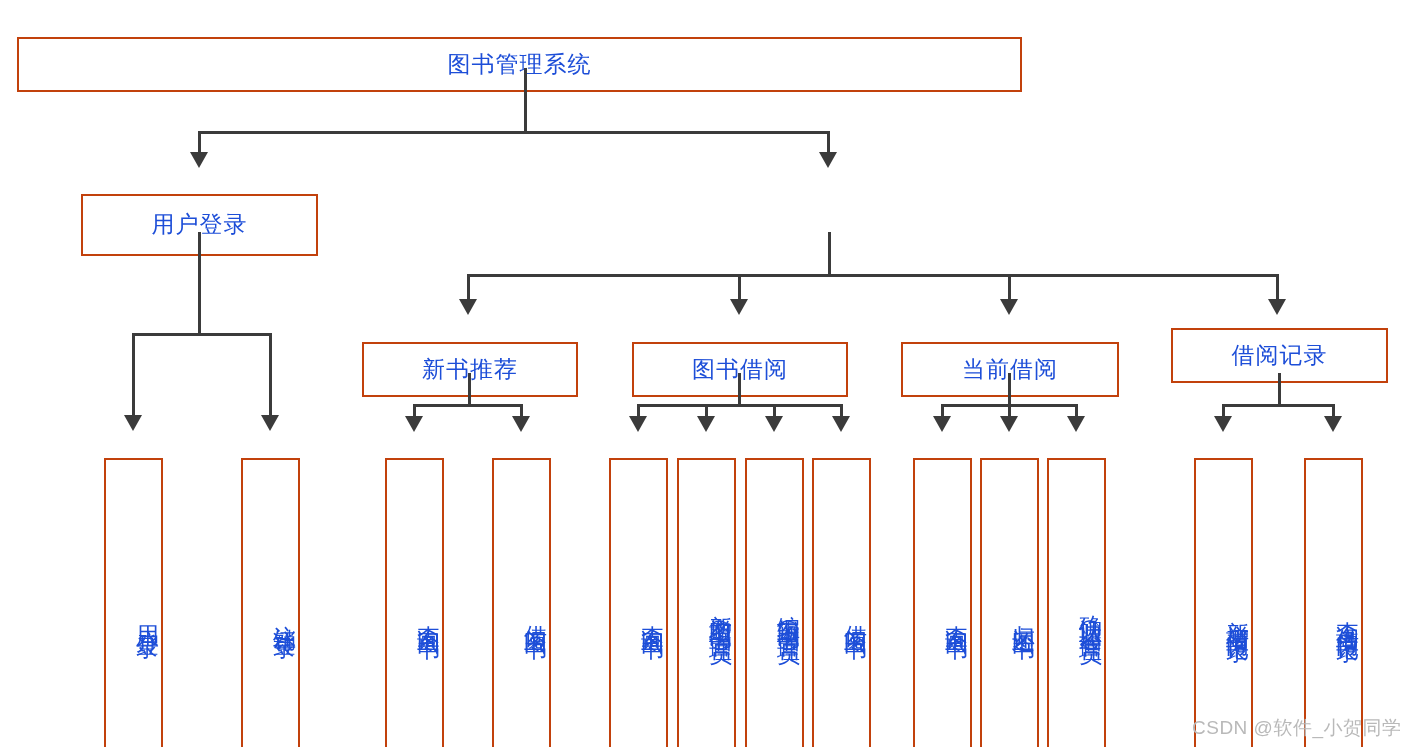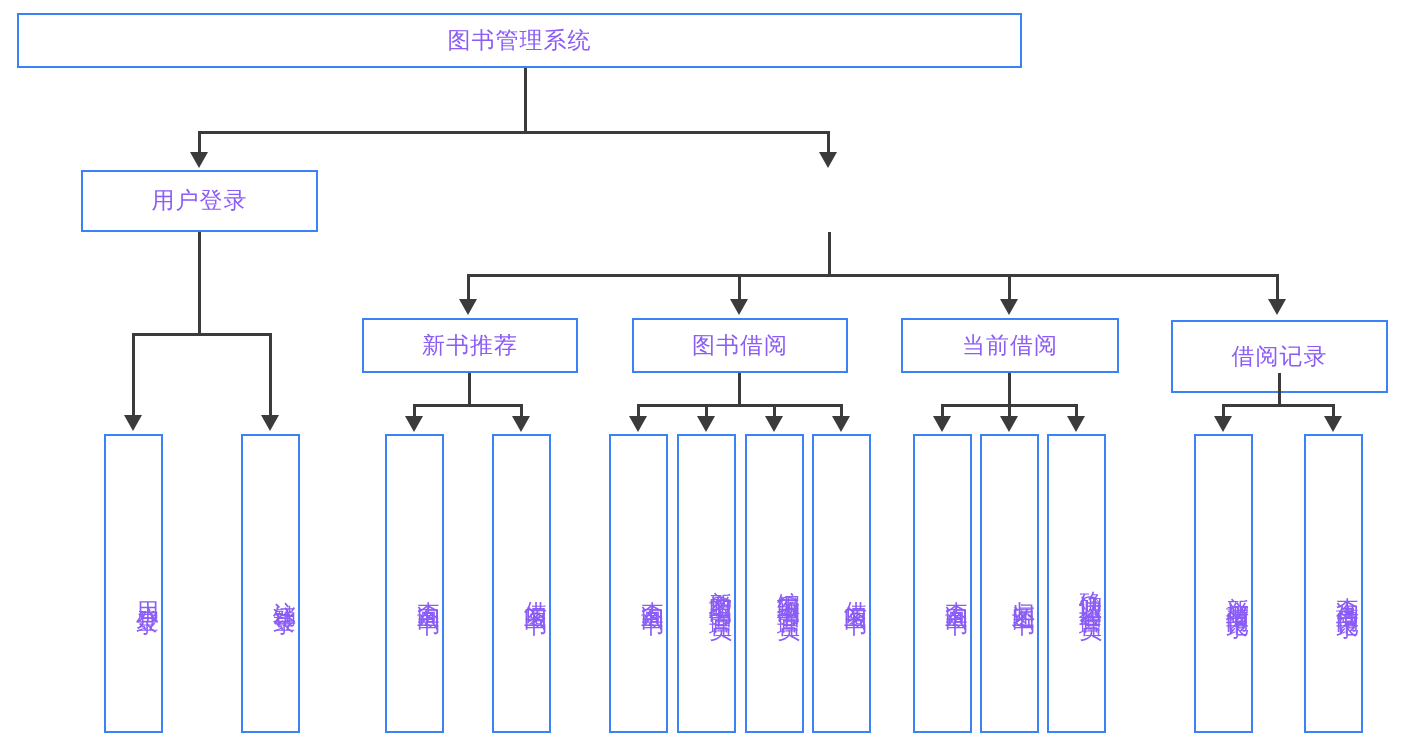--- a/index.html
+++ b/index.html
@@ -13,26 +13,27 @@
   #canvas {
     position: relative;
     width: 1405px;
     height: 747px;
     background: #ffffff;
     overflow: hidden;
   }
   .node {
     position: absolute;
     box-sizing: border-box;
-    border: 2px solid #3b82f6;
+    border: 2px solid #c2410c;
     background: #ffffff;
     display: flex;
     align-items: center;
     justify-content: center;
-    color: #8b5cf6;
+    color: #1d4ed8;
+    margin-top: 24px;
   }
   .node.horiz {
     font-size: 23px;
     letter-spacing: 1px;
     line-height: 1.2;
   }
   .node.vert {
     writing-mode: vertical-rl;
     text-orientation: upright;
     font-size: 23px;
@@ -131,21 +132,21 @@
 
   <div class="node horiz" style="left:362px; top:318px; width:216px; height:55px;align-items:center;">
     <span>新书推荐</span>
   </div>
   <div class="node horiz" style="left:901px; top:318px; width:218px; height:55px;">
     <span>当前借阅</span>
   </div>
   <div class="node horiz" style="left:632px; top:318px; width:216px; height:55px;">
     <span>图书借阅</span>
   </div>
-  <div class="node horiz" style="left:1171px; top:320px; width:217px; height:73px;">
+  <div class="node horiz" style="left:1171px; top:304px; width:217px; height:55px;">
     <span>借阅记录</span>
   </div>
 
   <div class="vline" style="left:468px; top:373px; width:3px; height:34px;"></div>
   <div class="hline" style="left:413px; top:404px; width:110px; height:3px;"></div>
   <div class="vline" style="left:413px; top:404px; width:3px; height:14px;"></div>
   <div class="arrow" style="left:405px; top:416px;"></div>
   <div class="vline" style="left:520px; top:404px; width:3px; height:14px;"></div>
   <div class="arrow" style="left:512px; top:416px;"></div>
 
@@ -206,14 +207,15 @@
   <div class="vline" style="left:1332px; top:404px; width:3px; height:14px;"></div>
   <div class="arrow" style="left:1324px; top:416px;"></div>
 
   <div class="node vert" style="left:1194px; top:434px; width:59px; height:299px;">
     <span class="vtext">新增借阅记录</span>
   </div>
   <div class="node vert" style="left:1304px; top:434px; width:59px; height:299px;">
     <span class="vtext">查询借阅记录</span>
   </div>
 
+  <div class="watermark" style="left:1192px; top:715px;">CSDN @软件_小贺同学</div>
 
 </div>
 
 </body></html>

